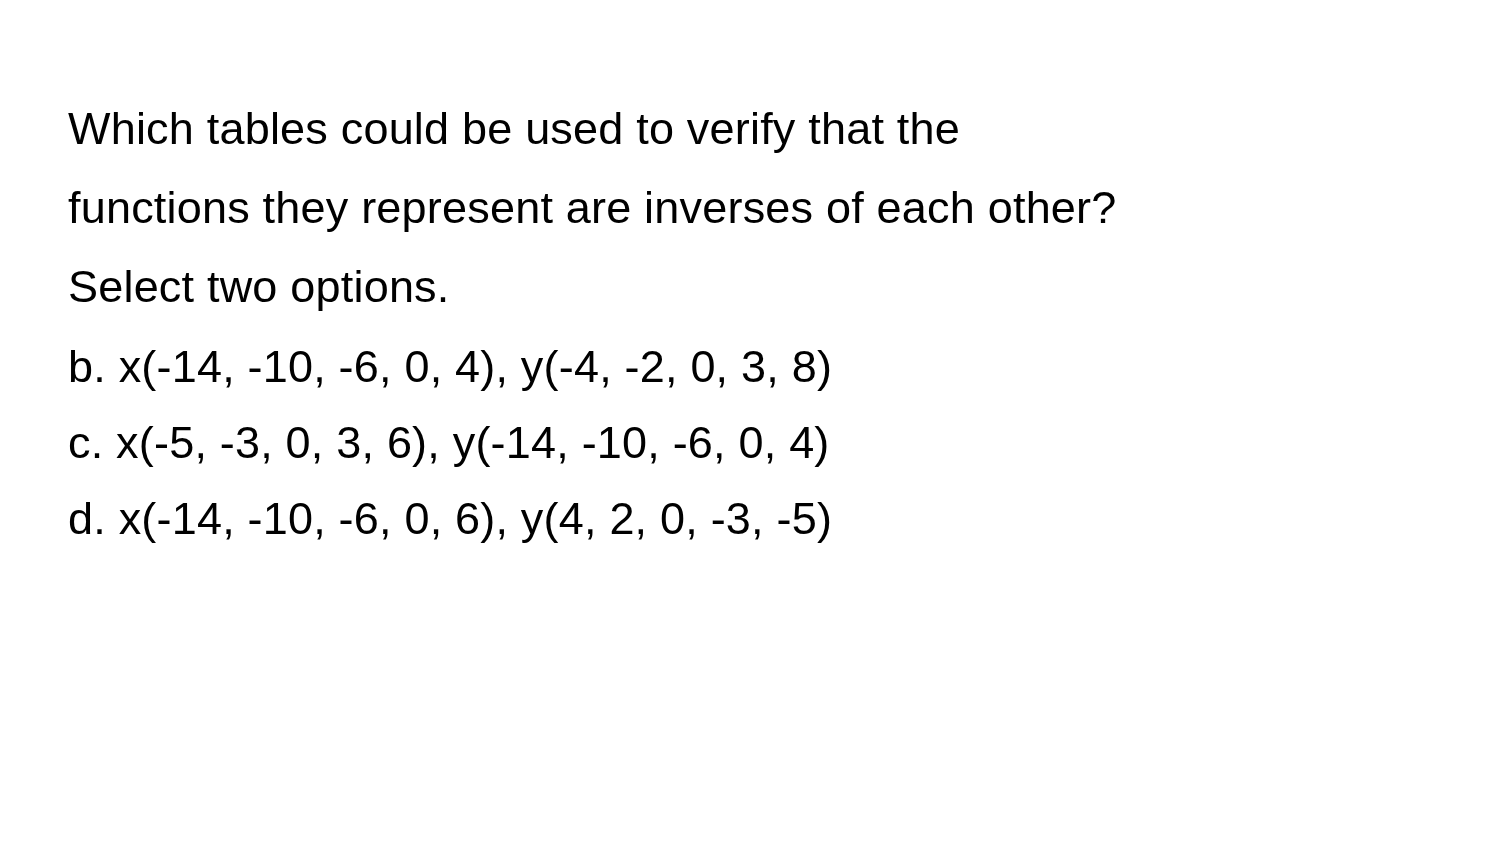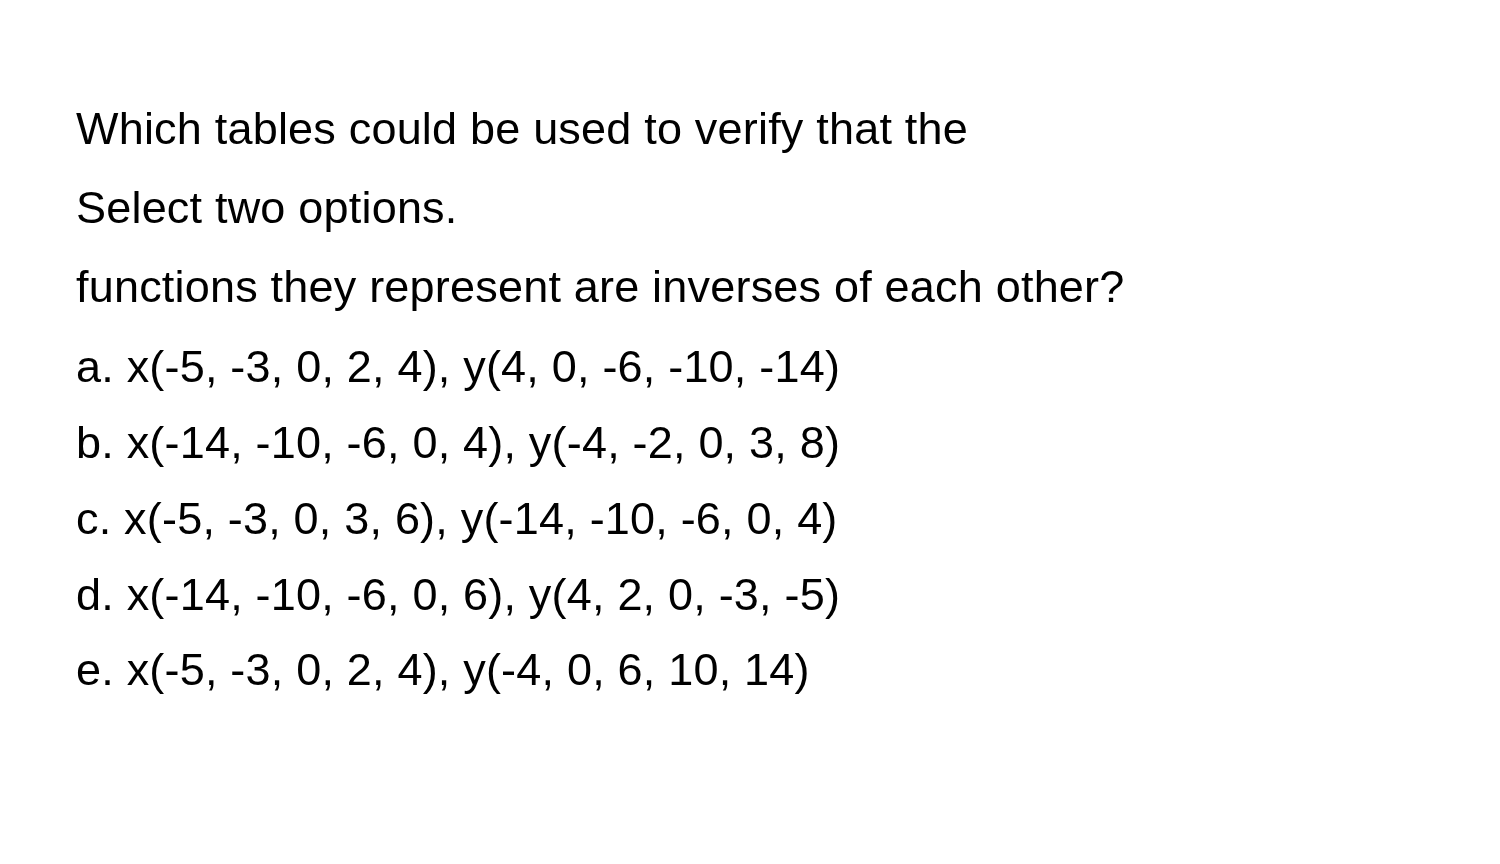--- a/index.html
+++ b/index.html
@@ -8,42 +8,39 @@
     box-sizing: border-box;
   }
   html, body {
     width: 1500px;
     height: 864px;
     background: #ffffff;
     font-family: -apple-system, BlinkMacSystemFont, "Segoe UI", Helvetica, Arial, sans-serif;
     color: #000000;
   }
   .page {
-    padding: 90px 60px 60px 40px;
-    margin-left: 36px;
+    padding: 90px 60px 60px 68px;
   }
   .question-line {
     font-size: 45px;
     line-height: 1.75;
     font-weight: 400;
     letter-spacing: 0.2px;
   }
   .option-line {
     font-size: 45px;
     line-height: 1.55;
     font-weight: 400;
     letter-spacing: 0.2px;
     margin-top: 6px;
   }
 </style>
 </head>
 <body>
 
 <div class="page">
   <div class="question-line">Which tables could be used to verify that the</div>
+  <div class="question-line">functions they represent are inverses of each other?</div>
   <div class="question-line">Select two options.</div>
-  <div class="question-line">functions they represent are inverses of each other?</div>
-  <div class="option-line">a. x(-5, -3, 0, 2, 4), y(4, 0, -6, -10, -14)</div>
   <div class="option-line">b. x(-14, -10, -6, 0, 4), y(-4, -2, 0, 3, 8)</div>
   <div class="option-line">c. x(-5, -3, 0, 3, 6), y(-14, -10, -6, 0, 4)</div>
   <div class="option-line">d. x(-14, -10, -6, 0, 6), y(4, 2, 0, -3, -5)</div>
-  <div class="option-line">e. x(-5, -3, 0, 2, 4), y(-4, 0, 6, 10, 14)</div>
 </div>
 
 </body></html>

